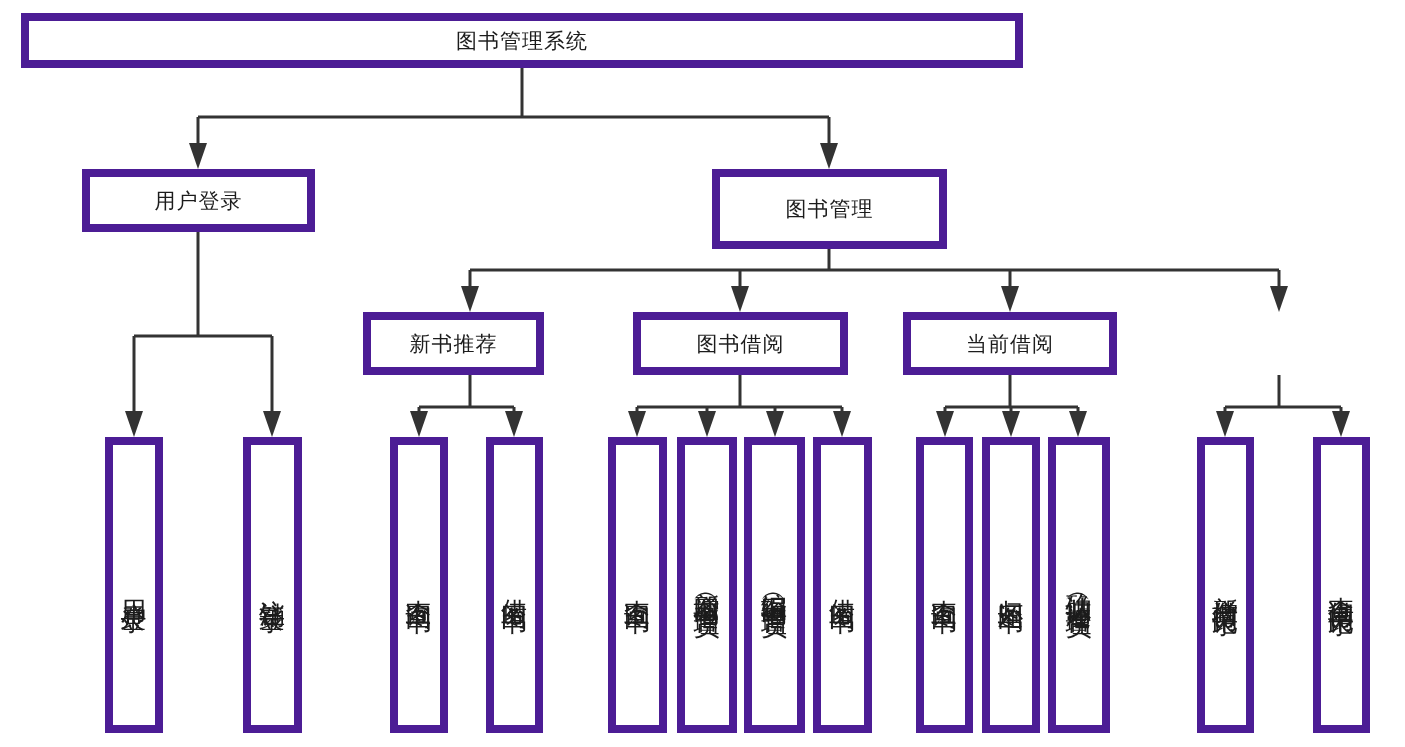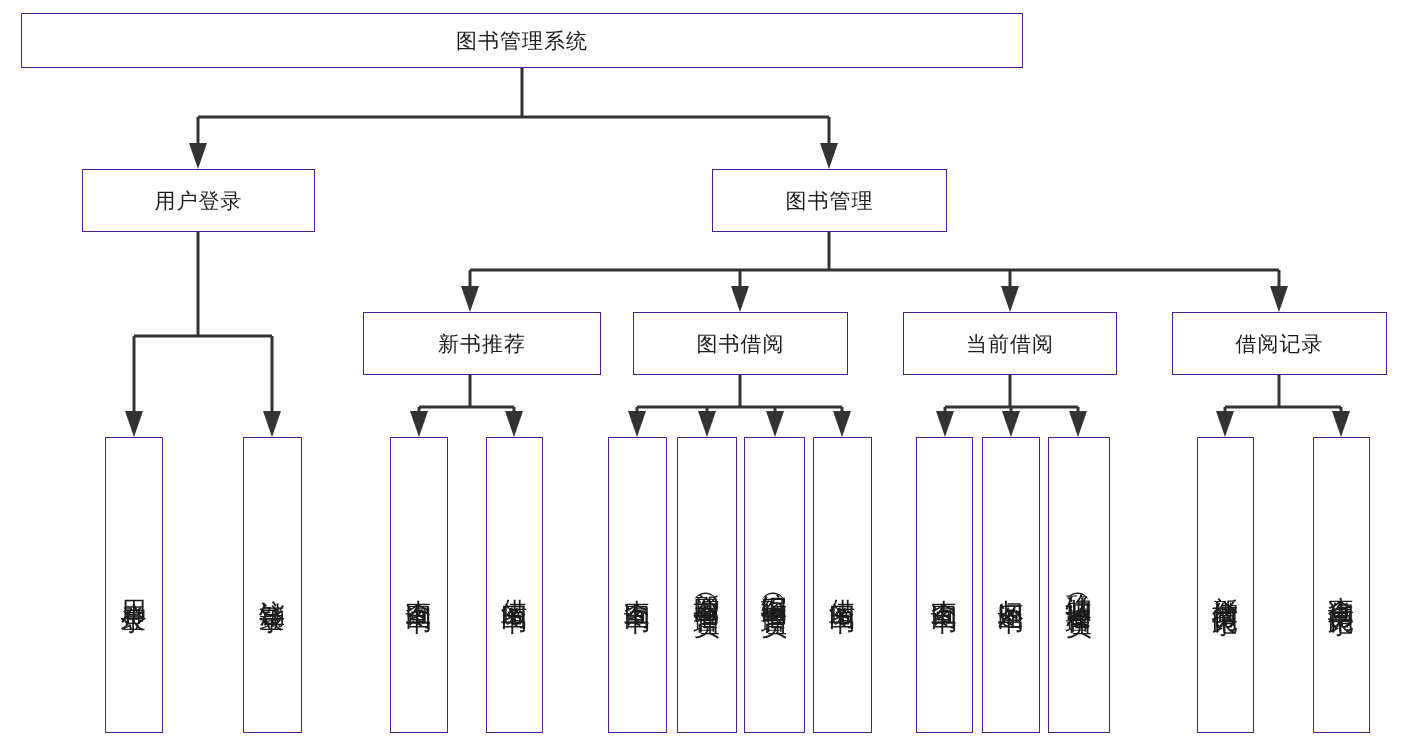--- a/index.html
+++ b/index.html
@@ -7,21 +7,21 @@
     position: relative;
     width: 1405px;
     height: 747px;
     background: #ffffff;
     font-family: "Liberation Sans", sans-serif;
     overflow: hidden;
   }
   .box {
     position: absolute;
     background: #ffffff;
-    border: 1px solid #4c1d95;
+    border: 8px solid #4c1d95;
     box-sizing: border-box;
     display: flex;
     align-items: center;
     justify-content: center;
     color: #1c1c1c;
   }
   .h-box {
     font-size: 21px;
     letter-spacing: 1px;
     text-align: center;
@@ -116,26 +116,25 @@
       <polygon points="1002,411 1020,411 1011,437"></polygon>
       <polygon points="1069,411 1087,411 1078,437"></polygon>
       <polygon points="1216,411 1234,411 1225,437"></polygon>
       <polygon points="1332,411 1350,411 1341,437"></polygon>
     </g>
   </svg>
 
   <div class="box h-box" style="left:21px; top:13px; width:1002px; height:55px;">图书管理系统</div>
 
   <div class="box h-box" style="left:82px; top:169px; width:233px; height:63px;">用户登录</div>
-  <div class="box h-box" style="left:712px; top:169px; width:235px; height:63px;">图书管理</div>
+  <div class="box h-box" style="left:712px; top:169px; width:235px; height:80px;">图书管理</div>
 
-  <div class="box h-box" style="left:363px; top:312px; width:238px; height:63px;">新书推荐</div>
+  <div class="box h-box" style="left:363px; top:312px; width:181px; height:63px;">新书推荐</div>
   <div class="box h-box" style="left:633px; top:312px; width:215px; height:63px;">图书借阅</div>
   <div class="box h-box" style="left:903px; top:312px; width:214px; height:63px;font-family:Liberation Mono, monospace;">当前借阅</div>
-  <div class="box h-box" style="left:1172px; top:312px; width:215px; height:63px;">借阅记录</div>
 
   <div class="box v-box" style="left:105px; top:437px; width:58px; height:296px;">用户登录</div>
   <div class="box v-box" style="left:243px; top:437px; width:59px; height:296px;">注销登录</div>
 
   <div class="box v-box" style="left:390px; top:437px; width:58px; height:296px;">查询图书</div>
   <div class="box v-box" style="left:486px; top:437px; width:57px; height:296px;">借阅图书</div>
 
   <div class="box v-box" style="left:608px; top:437px; width:59px; height:296px;">查询图书</div>
   <div class="box v-box" style="left:677px; top:437px; width:60px; height:296px;">新增图书（管理员）</div>
   <div class="box v-box" style="left:744px; top:437px; width:61px; height:296px;">编辑图书（管理员）</div>

